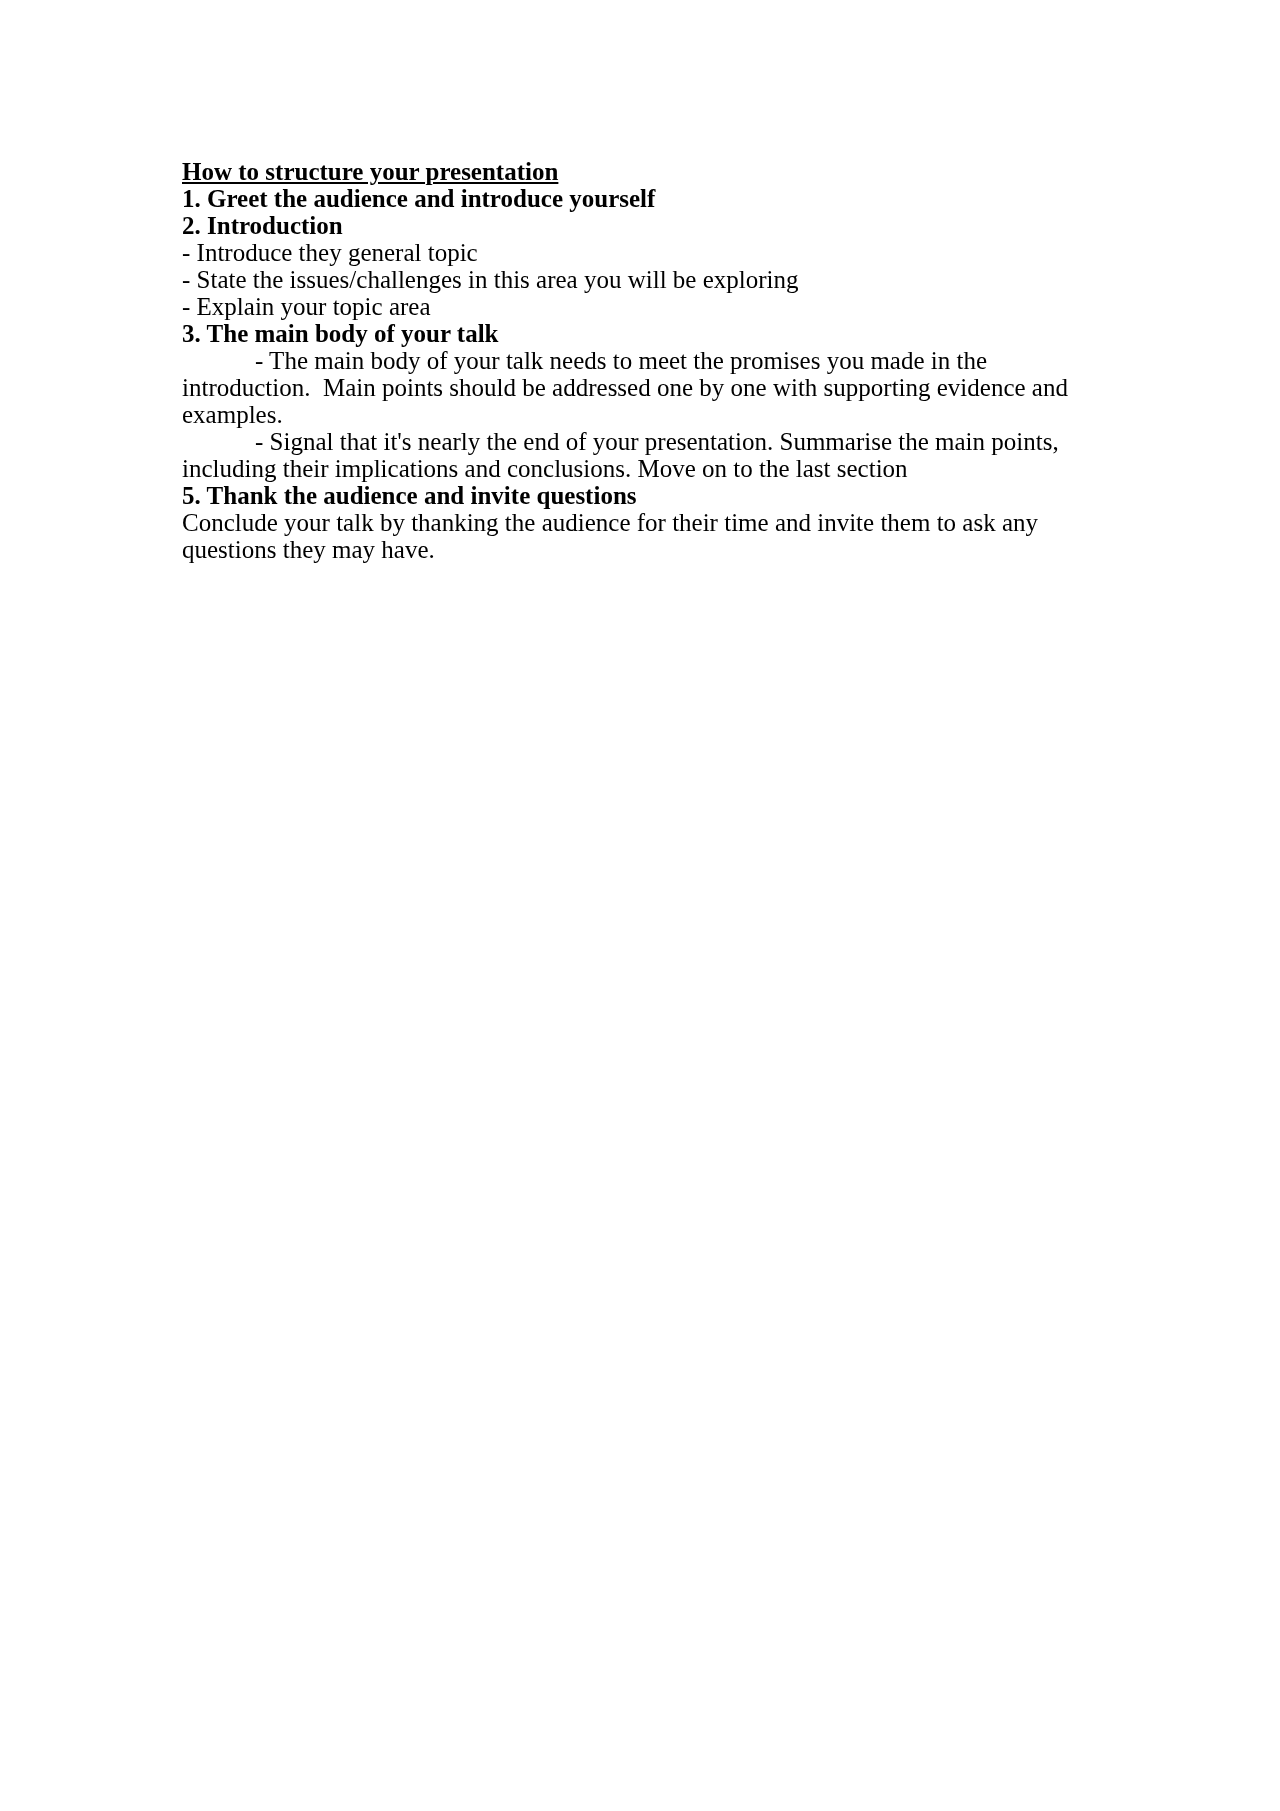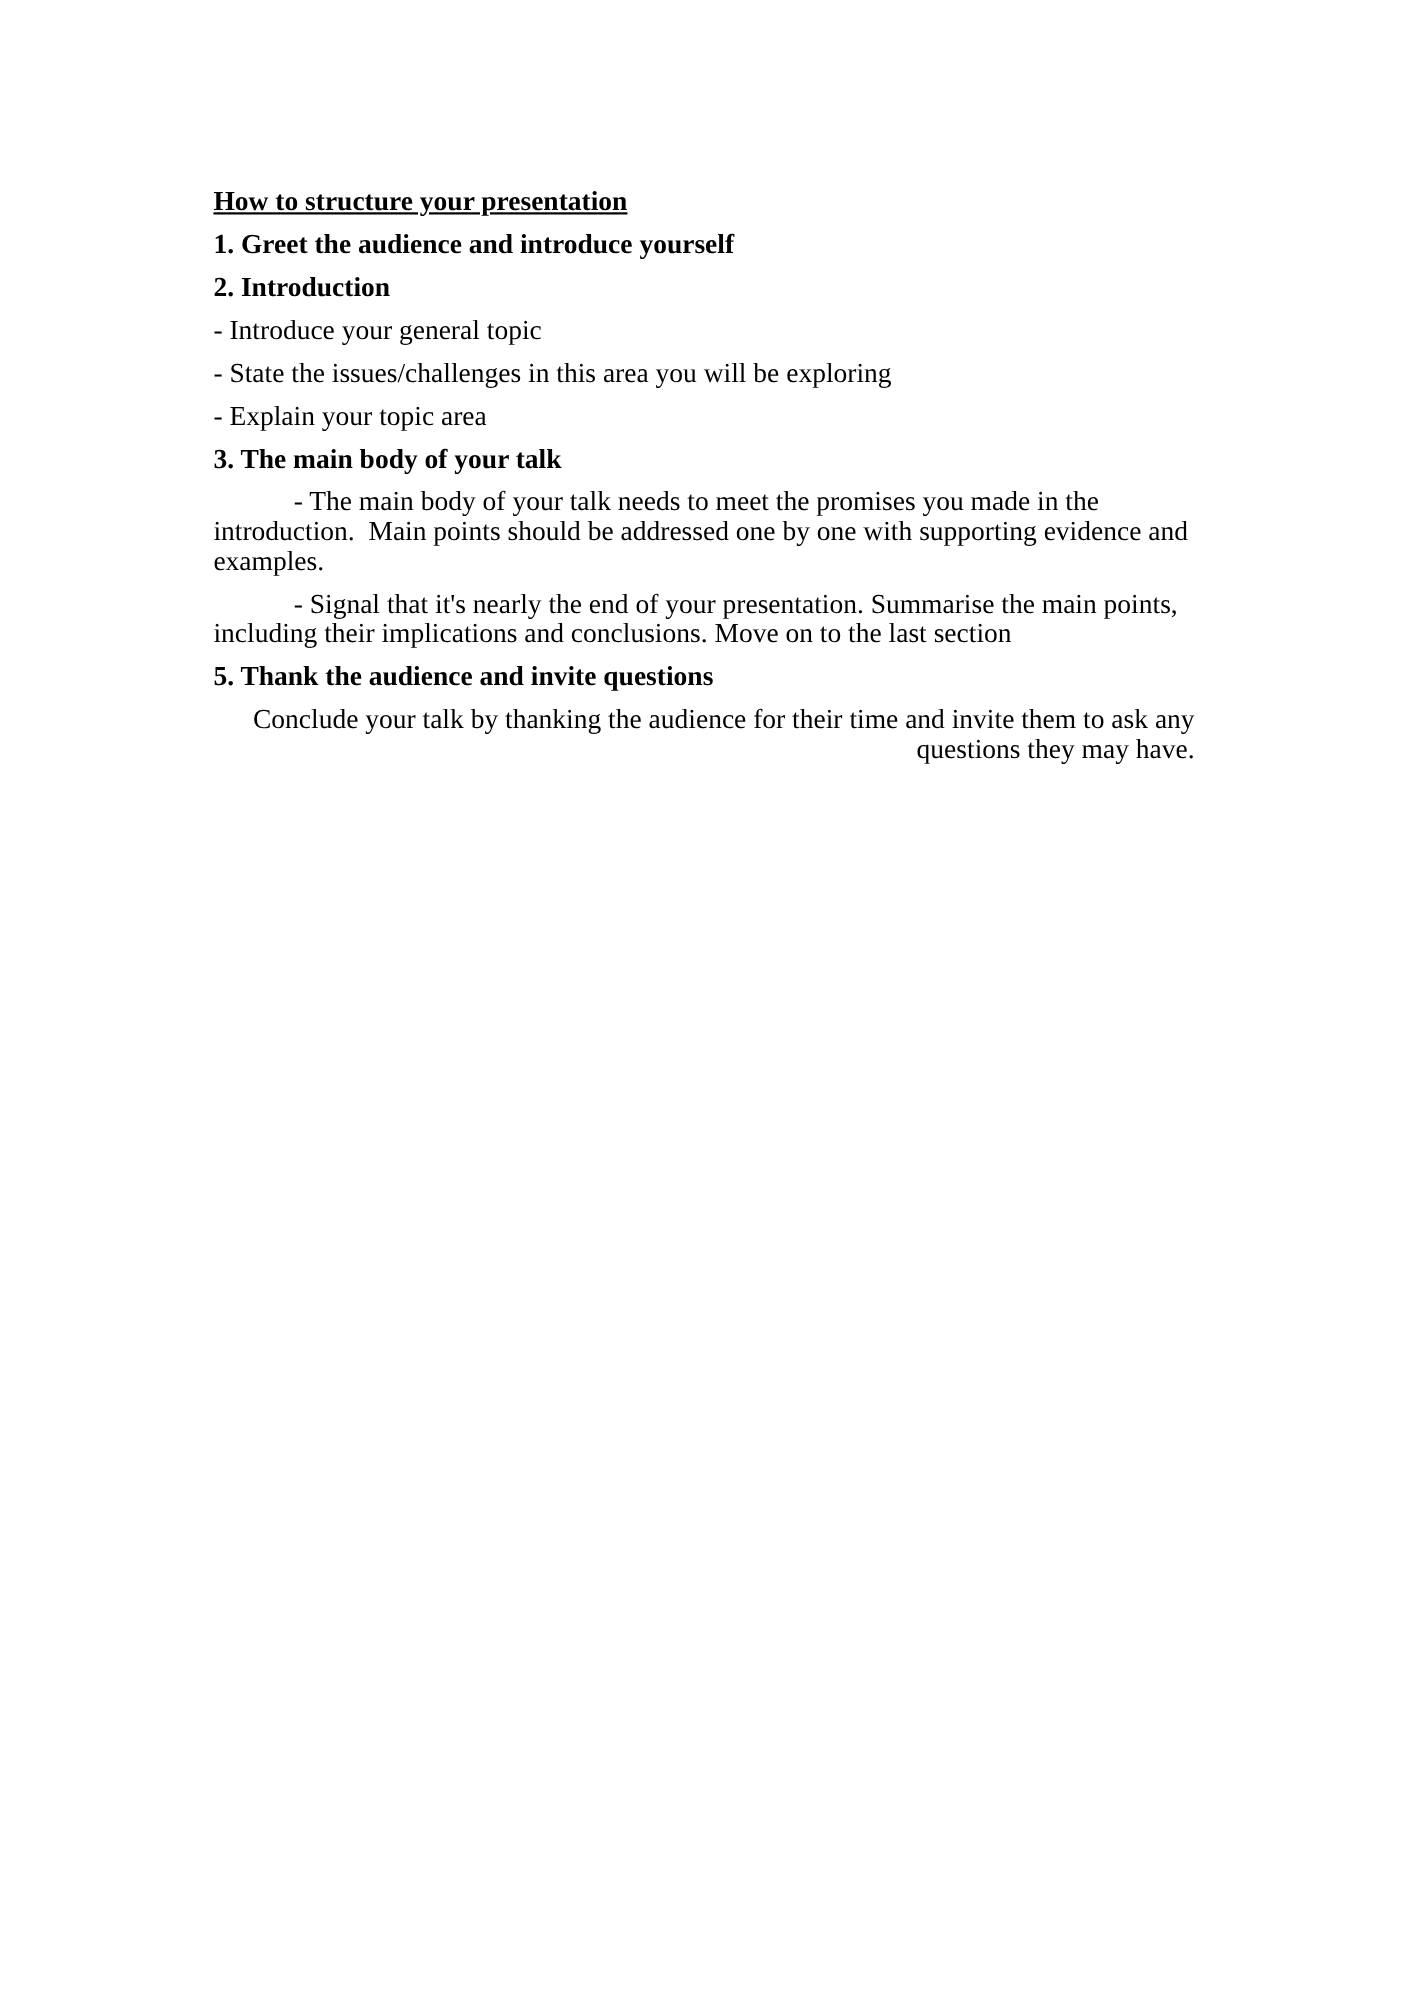--- a/index.html
+++ b/index.html
@@ -18,21 +18,21 @@
     box-sizing: content-box;
     padding-top: 158px;
     margin-left: 182px;
     width: 916px;
     font-family: "Liberation Serif", "DejaVu Serif", serif;
     font-size: 25px;
     line-height: 27px;
     color: #000000;
   }
   .content h1, .content h2, .content p {
-    margin: 12px;
+    margin: 0;
     padding: 0;
     font-size: inherit;
     line-height: inherit;
     white-space: pre-wrap;
   }
   .doc-title {
     font-weight: bold;
     text-decoration: underline;
   }
   .heading {
@@ -48,35 +48,35 @@
   .mt-h1 { margin-top: 33px; }
   .mt-h2 { margin-top: 12px; }
   .mt-b1 { margin-top: 31px; }
   .mt-b  { margin-top: 30px; }
   .mt-h3 { margin-top: 42px; }
   .mt-p1 { margin-top: 46px; }
   .mt-p2 { margin-top: 27px; }
   .mt-h4 { margin-top: 41px; }
   .mt-p3 { margin-top: 35px; }
   .mt-h5 { margin-top: 29px; }
-  .mt-p4 { margin-top: 38px; text-align: right; }
+  .mt-p4 { margin-top: 38px; }
 </style>
 </head>
 <body>
 
 <div class="page">
   <div class="content">
 
     <h1 class="doc-title">How to structure your presentation</h1>
 
     <h2 class="heading mt-h1">1. Greet the audience and introduce yourself</h2>
 
     <h2 class="heading mt-h2">2. Introduction</h2>
 
-    <p class="bullet mt-b1">- Introduce your general topic</p>
+    <p class="bullet mt-b1">- Introduce they general topic</p>
 
     <p class="bullet mt-b">- State the issues/challenges in this area you will be exploring</p>
 
     <p class="bullet mt-b">- Explain your topic area</p>
 
 
 
     <h2 class="heading mt-h3">3. The main body of your talk</h2>
 
     <p class="indent mt-p1">- The main body of your talk needs to meet the promises you made in the introduction.  Main points should be addressed one by one with supporting evidence and examples.</p>

